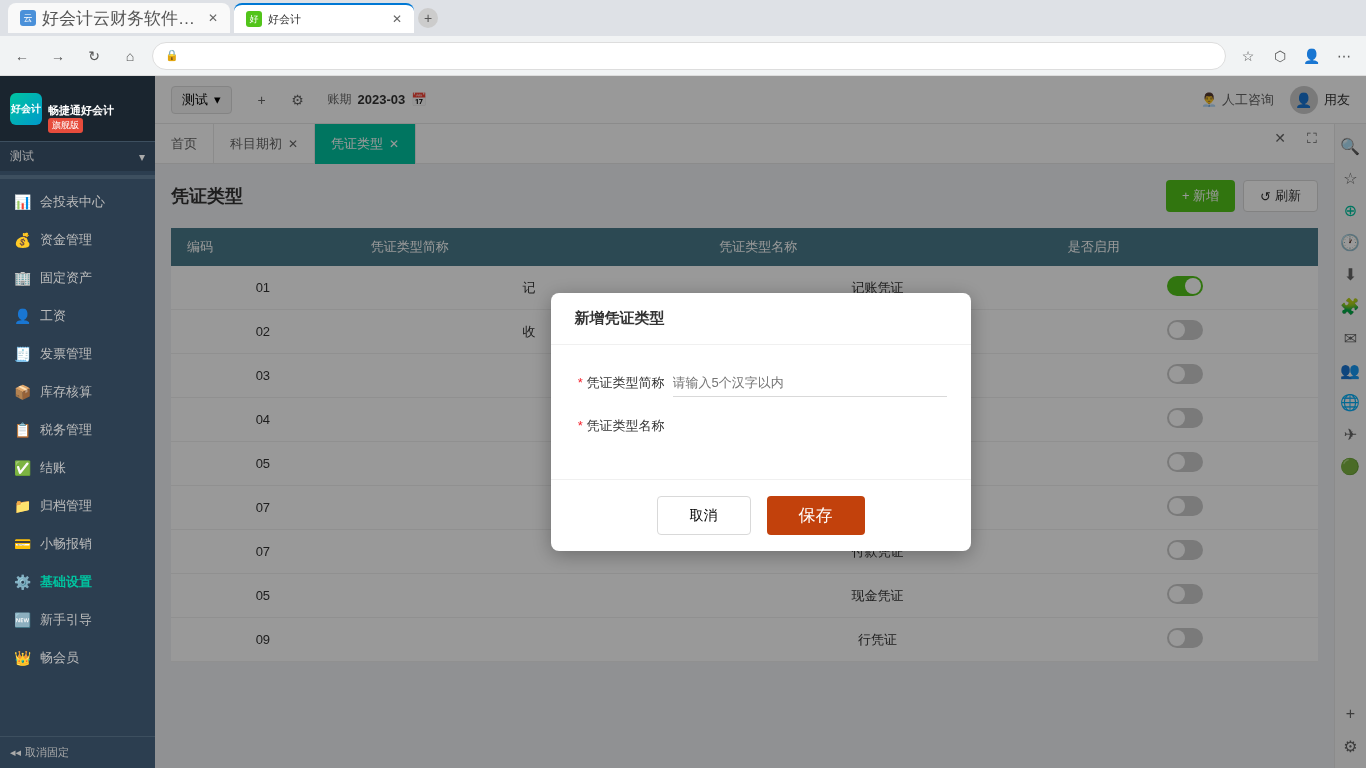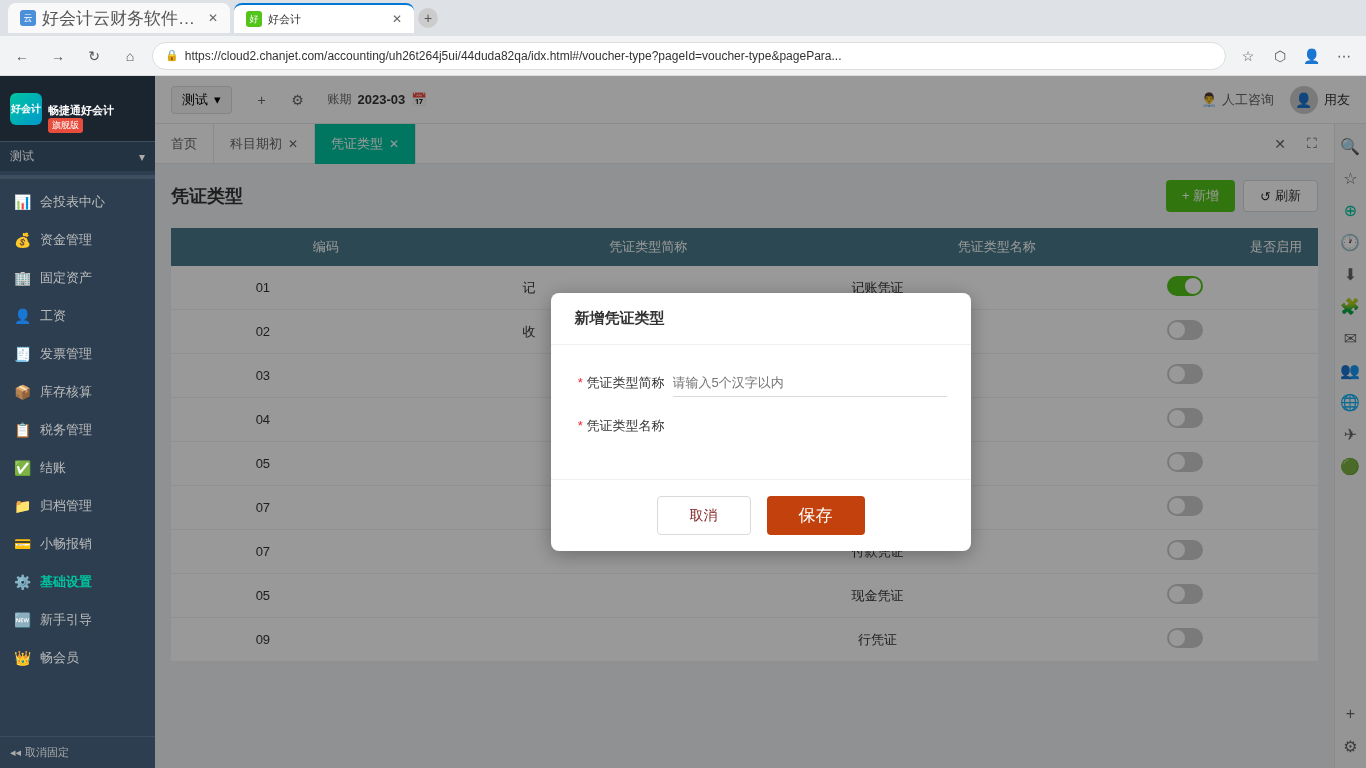--- a/index.html
+++ b/index.html
@@ -43,57 +43,57 @@
     .top-bar-icon-btn { width: 28px; height: 28px; display: flex; align-items: center; justify-content: center; cursor: pointer; color: #666; font-size: 14px; border-radius: 4px; }
     .top-bar-period { display: flex; align-items: center; gap: 6px; margin-left: 4px; }
     .top-bar-period-label { color: #666; font-size: 12px; }
     .top-bar-period-value { color: #333; font-size: 13px; font-weight: bold; }
     .top-bar-right { margin-left: auto; display: flex; align-items: center; gap: 16px; }
     .top-bar-consult { display: flex; align-items: center; gap: 4px; color: #666; font-size: 13px; cursor: pointer; }
     .top-bar-user { display: flex; align-items: center; gap: 6px; color: #333; font-size: 13px; cursor: pointer; }
     .top-bar-user-avatar { width: 28px; height: 28px; border-radius: 50%; background: #ccc; display: flex; align-items: center; justify-content: center; color: #666; font-size: 14px; }
 
     
-    .page-tabs { background: #fff; display: flex; align-items: center; height: 40px; border-bottom: 1px solid #e8e8e8; padding: 0 0 0 0; }
+    .page-tabs { background: #fff; display: flex; align-items: flex-start; height: 40px; border-bottom: 1px solid #e8e8e8; padding: 0 0 0 0; }
     .page-tab { padding: 0 16px; height: 40px; display: flex; align-items: center; gap: 6px; cursor: pointer; font-size: 13px; color: #666; border-right: 1px solid #e8e8e8; }
     .page-tab.active { background: #00c4a0; color: #fff; }
     .page-tab-close { font-size: 12px; cursor: pointer; }
     .page-tab-expand { margin-left: auto; display: flex; gap: 4px; padding-right: 8px; }
     .page-tab-btn { width: 28px; height: 28px; display: flex; align-items: center; justify-content: center; cursor: pointer; color: #666; font-size: 14px; border-radius: 4px; }
 
     
     .content-area { flex: 1; padding: 16px; overflow: auto; position: relative; }
     .page-title { font-size: 18px; font-weight: bold; color: #333; margin-bottom: 16px; display: flex; align-items: center; justify-content: space-between; }
     .page-title-actions { display: flex; gap: 8px; }
     .btn-primary { background: #52c41a; color: white; border: none; padding: 6px 16px; border-radius: 4px; cursor: pointer; font-size: 13px; display: flex; align-items: center; gap: 4px; }
     .btn-refresh { background: #fff; color: #333; border: 1px solid #d9d9d9; padding: 6px 16px; border-radius: 4px; cursor: pointer; font-size: 13px; display: flex; align-items: center; gap: 4px; }
 
     
     .data-table { width: 100%; border-collapse: collapse; background: #fff; }
-    .data-table thead th { background: #4a7a8a; color: #fff; padding: 10px 16px; text-align: right; font-size: 13px; font-weight: normal; }
+    .data-table thead th { background: #4a7a8a; color: #fff; padding: 10px 16px; text-align: left; font-size: 13px; font-weight: normal; }
     .data-table tbody tr { border-bottom: 1px solid #f0f0f0; }
     .data-table tbody td { padding: 10px 16px; text-align: center; font-size: 13px; color: #333; }
     .toggle-switch { display: inline-block; width: 36px; height: 20px; border-radius: 10px; position: relative; cursor: pointer; }
     .toggle-switch.on { background: #52c41a; }
     .toggle-switch.off { background: #ccc; }
     .toggle-switch::after { content: ''; position: absolute; width: 16px; height: 16px; background: white; border-radius: 50%; top: 2px; transition: left 0.2s; }
     .toggle-switch.on::after { left: 18px; }
     .toggle-switch.off::after { left: 2px; }
 
     
     .modal-overlay { position: fixed; top: 76px; left: 155px; right: 0; bottom: 0; background: rgba(0,0,0,0.4); display: flex; align-items: center; justify-content: center; z-index: 100; }
     .modal { background: #fff; border-radius: 8px; width: 420px; padding: 0; box-shadow: 0 4px 20px rgba(0,0,0,0.3); }
     .modal-header { padding: 16px 24px; border-bottom: 1px solid #f0f0f0; font-size: 15px; font-weight: bold; color: #333; }
     .modal-body { padding: 24px; }
     .form-field { margin-bottom: 20px; display: flex; align-items: center; gap: 8px; }
     .form-label { color: #333; font-size: 13px; min-width: 90px; text-align: right; }
     .form-label.required::before { content: '* '; color: #f5222d; }
     .form-input { flex: 1; border: none; border-bottom: 1px solid #d9d9d9; padding: 6px 0; font-size: 13px; outline: none; color: #999; }
     .modal-footer { padding: 16px 24px; display: flex; justify-content: center; gap: 16px; border-top: 1px solid #f0f0f0; }
-    .btn-cancel { background: #fff; color: #7f1d1d; border: 1px solid #d9d9d9; padding: 8px 32px; border-radius: 4px; cursor: pointer; font-size: 14px; }
+    .btn-cancel { background: #fff; color: #000000; border: 1px solid #d9d9d9; padding: 8px 32px; border-radius: 4px; cursor: pointer; font-size: 14px; }
     .btn-save { background: #c2410c; color: white; border: none; padding: 8px 32px; border-radius: 4px; cursor: pointer; font-size: 17px; }
 
     
     .right-sidebar { width: 32px; background: #f8f8f8; border-left: 1px solid #e8e8e8; display: flex; flex-direction: column; align-items: center; padding: 8px 0; gap: 4px; }
     .right-sidebar-icon { width: 28px; height: 28px; display: flex; align-items: center; justify-content: center; cursor: pointer; color: #666; font-size: 16px; border-radius: 4px; }
     .right-sidebar-icon.active { color: #4a90d9; }
 
     .content-wrapper { display: flex; flex: 1; overflow: hidden; }
     .main-area { flex: 1; display: flex; flex-direction: column; overflow: hidden; }
   </style>
@@ -114,21 +114,20 @@
   <div class="browser-tab-new">+</div>
 </div>
 
 <div class="browser-nav">
   <div class="nav-btn">←</div>
   <div class="nav-btn">→</div>
   <div class="nav-btn">↻</div>
   <div class="nav-btn">⌂</div>
   <div class="address-bar">
     <span class="address-bar-lock">🔒</span>
-    <span style="font-size:12px;color:#333;flex:1;overflow:hidden;white-space:nowrap;text-overflow:ellipsis;">https://cloud2.chanjet.com/accounting/uh26t264j5ui/44duda82qa/idx.html#/voucher-type?pageId=voucher-type&amp;pagePara...</span>
   </div>
   <div class="nav-icons">
     <div class="nav-btn">☆</div>
     <div class="nav-btn">⬡</div>
     <div class="nav-btn">👤</div>
     <div class="nav-btn">⋯</div>
   </div>
 </div>
 
 <div class="app-layout">

